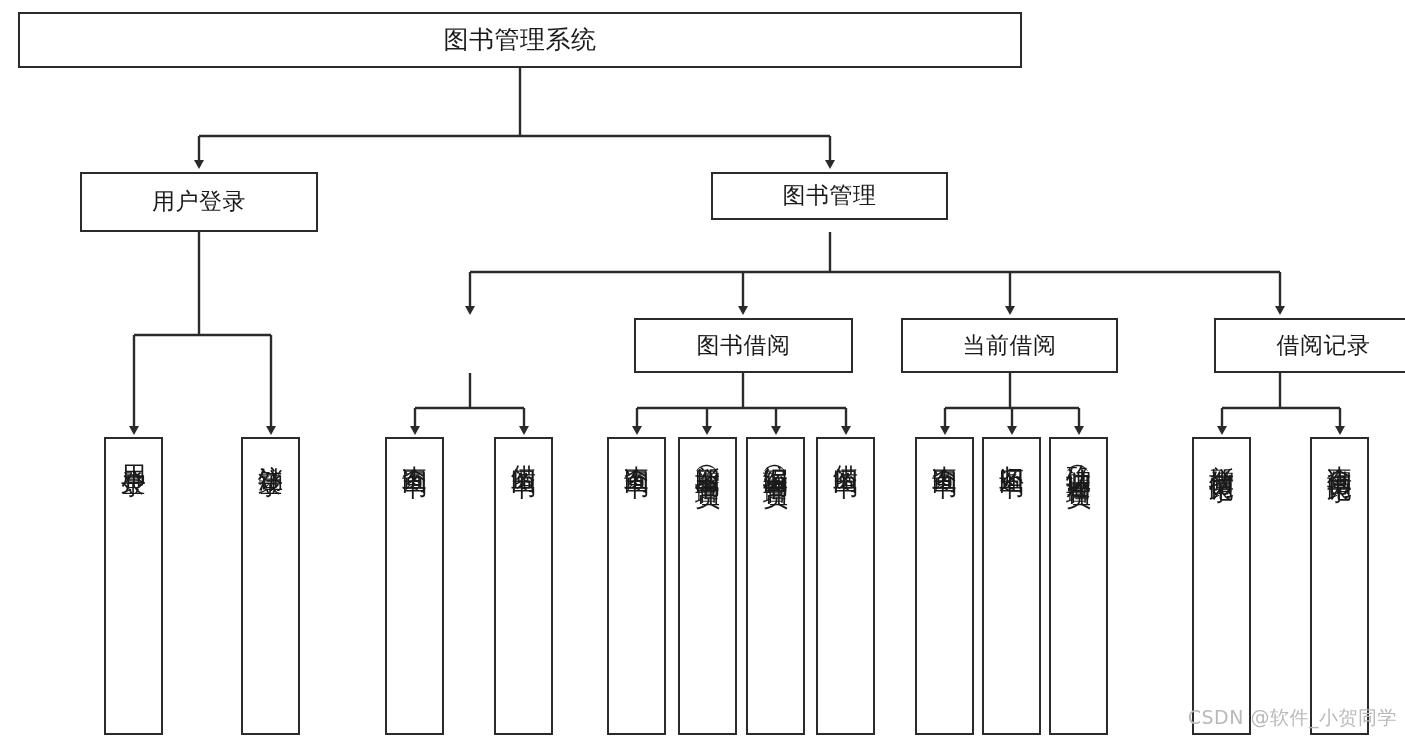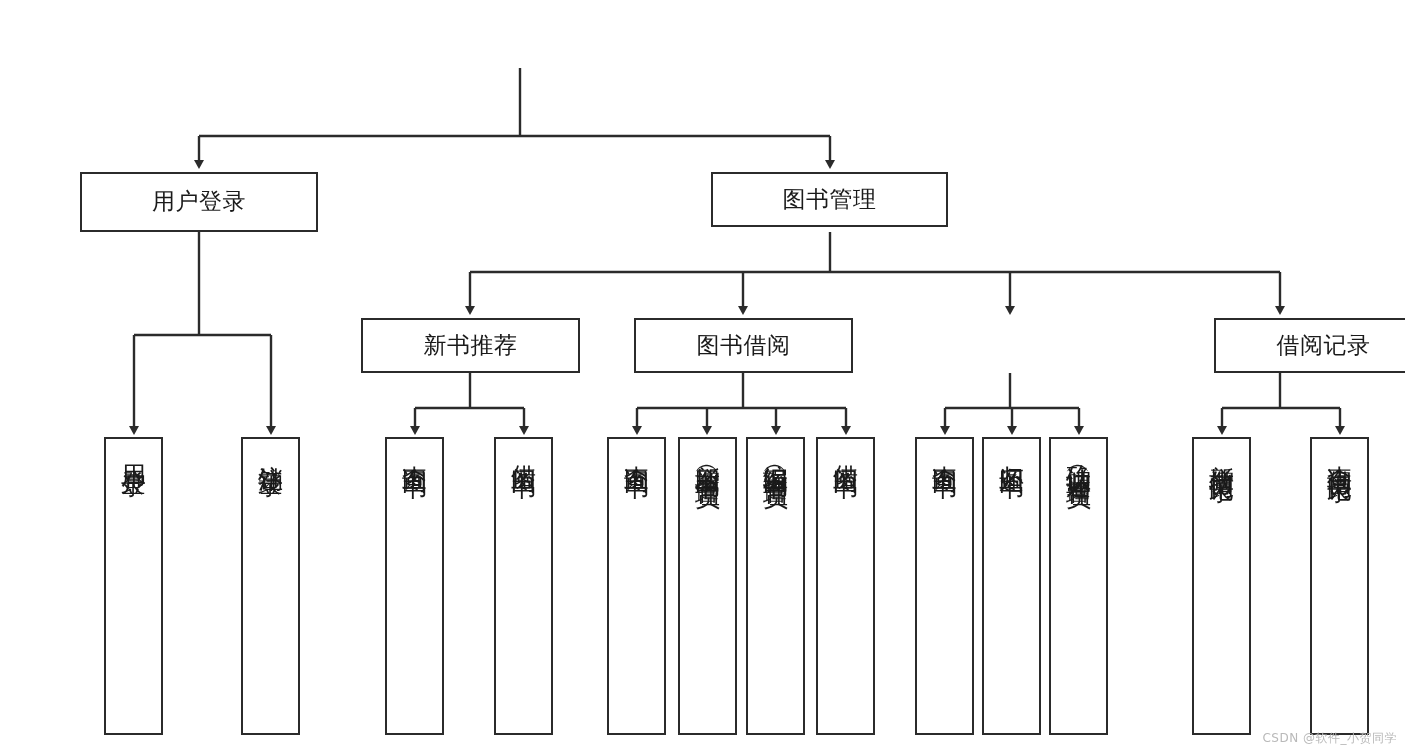--- a/index.html
+++ b/index.html
@@ -46,22 +46,22 @@
   .node.vert .label{
     writing-mode:vertical-rl;
     text-orientation:upright;
     font-size:25px;
     line-height:1.0;
     letter-spacing:3px;
     white-space:nowrap;
   }
   .watermark{
     position:absolute;
-    right:8px;bottom:0;
-    font-size:12px;
+    right:8px;bottom:16px;
+    font-size:19px;
     color:#b9b9b9;
     letter-spacing:0.5px;
     white-space:nowrap;
   }
 </style>
 </head>
 <body>
 
 <div id="diagram">
 
@@ -108,33 +108,36 @@
       <path d="M1012,408 L1012,427" marker-end="url(#arrow)"></path>
       <path d="M1079,408 L1079,427" marker-end="url(#arrow)"></path>
 
       <path d="M1280,373 L1280,408"></path>
       <path d="M1222,408 L1340,408"></path>
       <path d="M1222,408 L1222,427" marker-end="url(#arrow)"></path>
       <path d="M1340,408 L1340,427" marker-end="url(#arrow)"></path>
     </g>
   </svg>
 
+  <div class="node horiz root" style="left:18px;top:12px;width:1004px;height:56px;">
+    <span class="label">图书管理系统</span>
+  </div>
 
   <div class="node horiz" style="left:80px;top:172px;width:238px;height:60px;">
     <span class="label">用户登录</span>
   </div>
-  <div class="node horiz" style="left:711px;top:172px;width:237px;height:55px;">
+  <div class="node horiz" style="left:711px;top:172px;width:237px;height:48px;">
     <span class="label">图书管理</span>
   </div>
 
-  <div class="node horiz" style="left:361px;top:318px;width:219px;height:55px;">
-    <span class="label">新书推荐</span>
-  </div>
   <div class="node horiz" style="left:634px;top:318px;width:219px;height:55px;align-items:center;">
     <span class="label">图书借阅</span>
+  </div>
+  <div class="node horiz" style="left:901px;top:318px;width:217px;height:55px;">
+    <span class="label">当前借阅</span>
   </div>
   <div class="node horiz" style="left:1170px;top:318px;width:219px;height:55px;margin-left:44px;">
     <span class="label">借阅记录</span>
   </div>
 
   <div class="node vert" style="left:104px;top:437px;width:59px;height:298px;">
     <span class="label">用户登录</span>
   </div>
   <div class="node vert" style="left:241px;top:437px;width:59px;height:298px;">
     <span class="label">注销登录</span>

